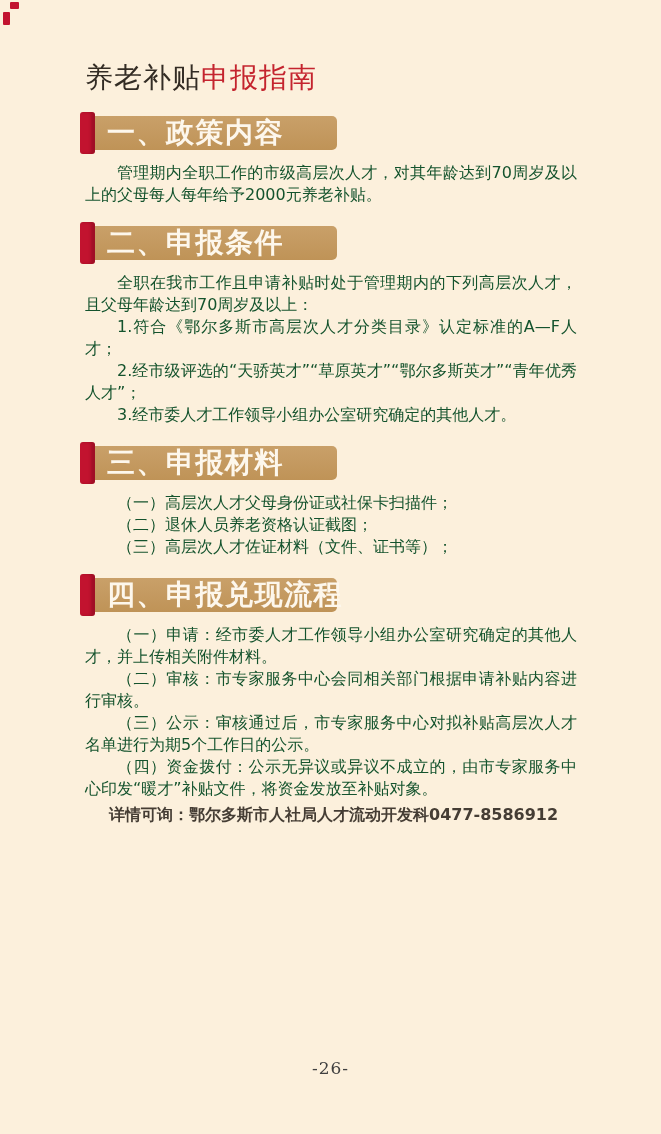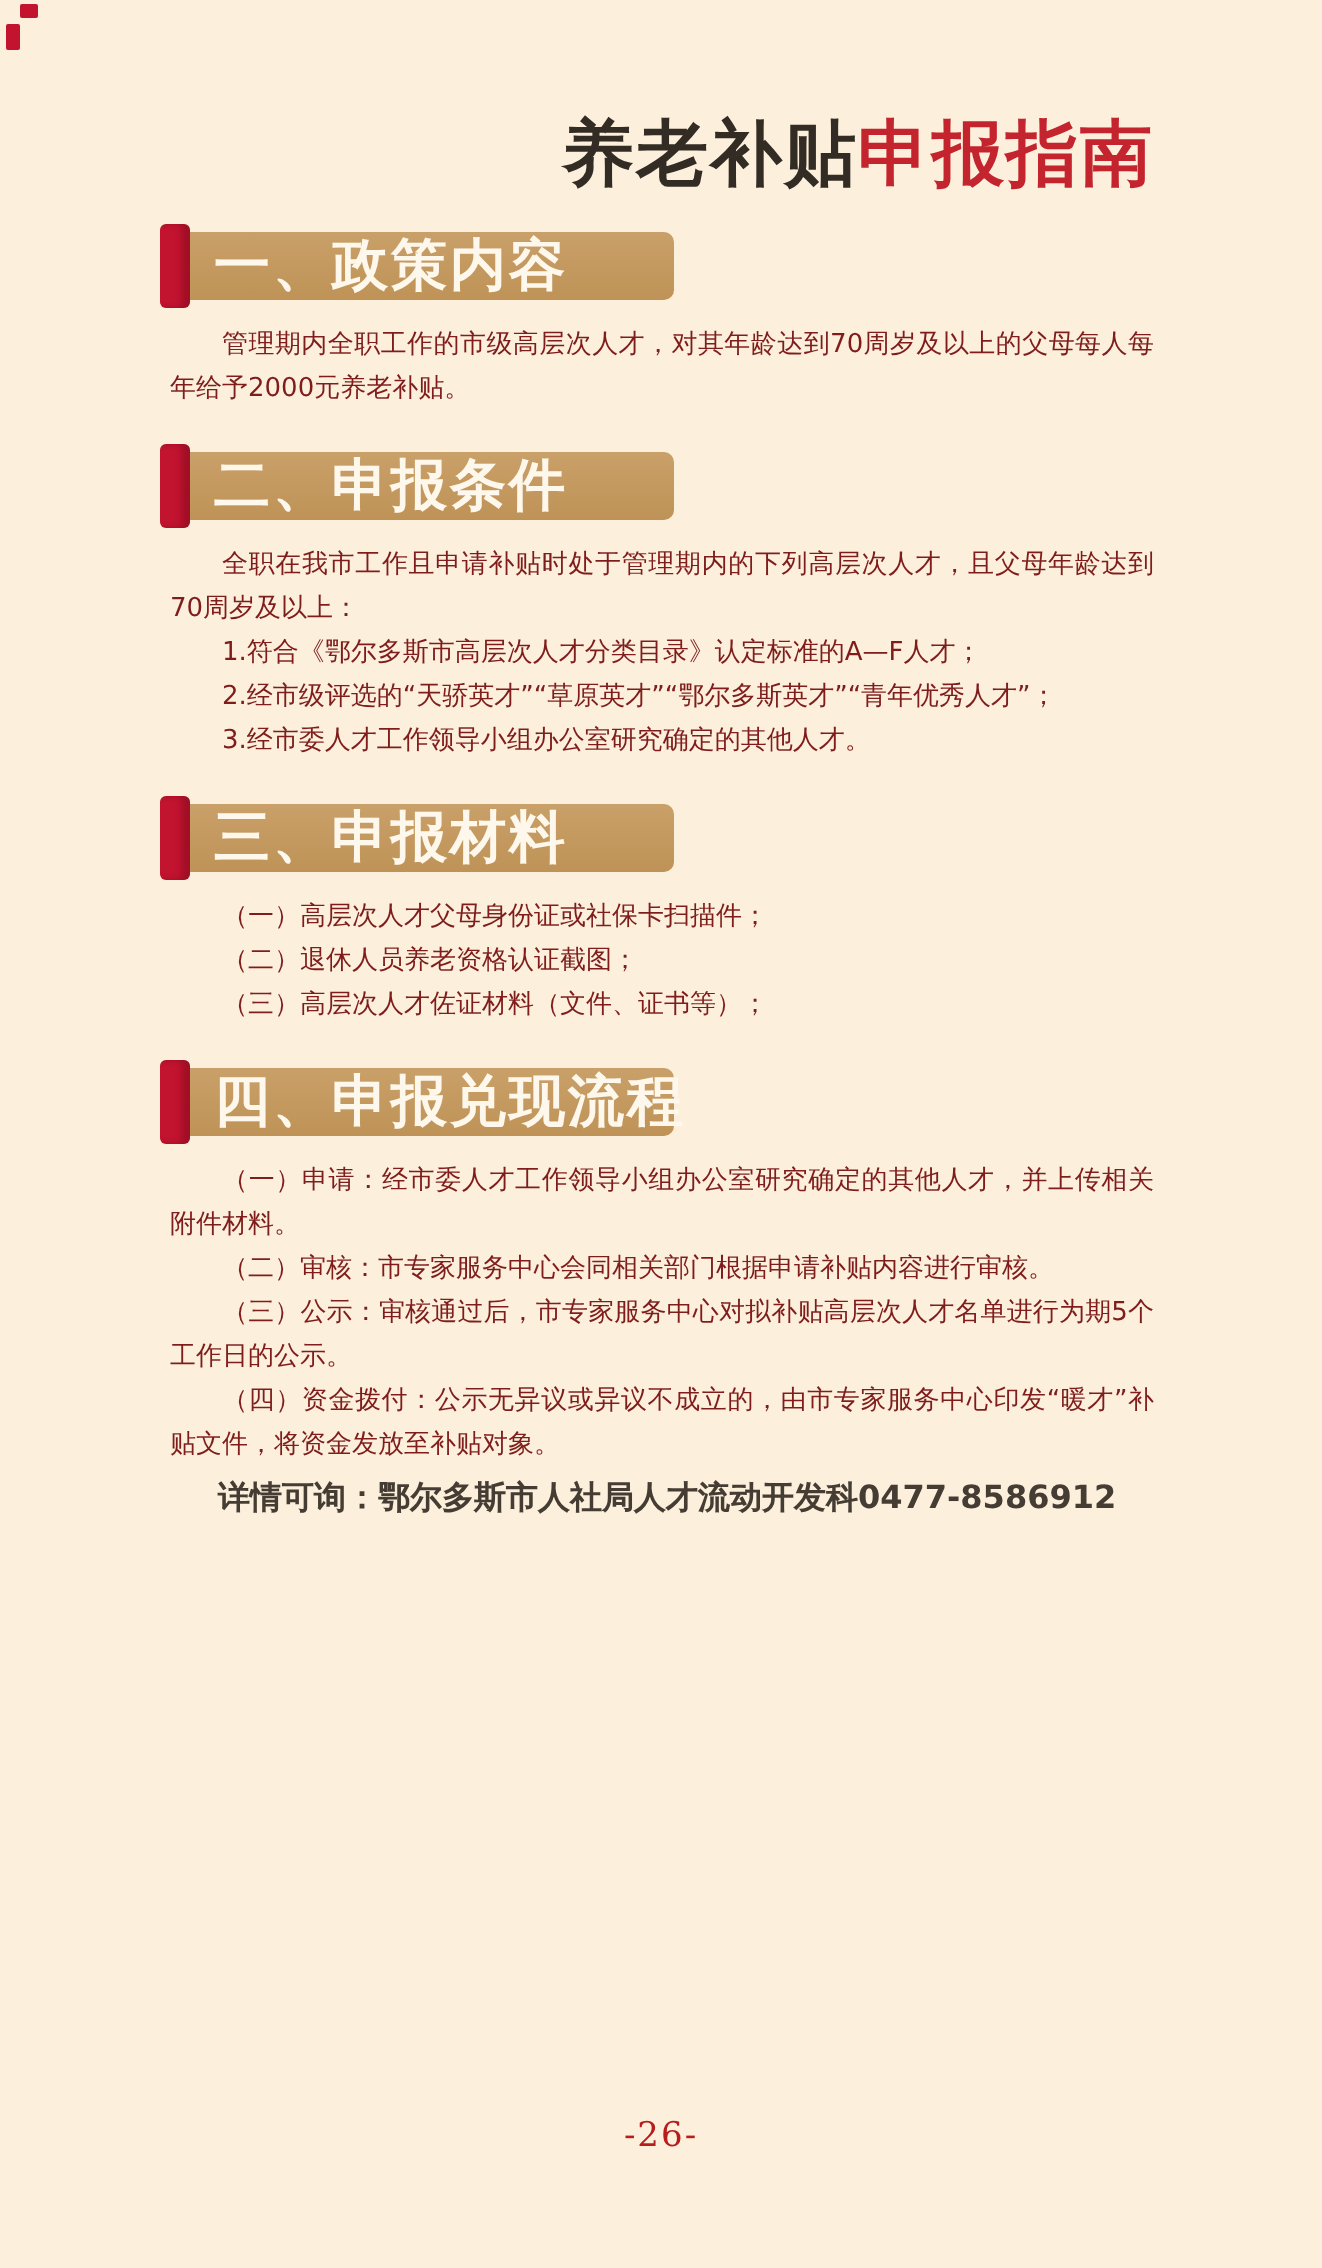--- a/index.html
+++ b/index.html
@@ -20,24 +20,24 @@
   .red-mark.m1 { left: 10px; top: 2px;  width: 9px; height: 7px; }
   .red-mark.m2 { left: 3px;  top: 12px; width: 7px; height: 13px; }
   .content {
     position: absolute;
     left: 85px;
     top: 0;
     width: 492px;
   }
   .doc-title {
     margin-top: 60px;
-    text-align: right;
-    font-size: 36px;
+    text-align: left;
+    font-size: 28px;
     line-height: 36px;
-    font-weight: bold;
+    font-weight: normal;
     color: #332c24;
     letter-spacing: 1px;
     white-space: nowrap;
   }
   .doc-title .hl { color: #c4242e; }
   .section-header {
     position: relative;
     width: 252px;
     height: 34px;
     margin: 20px 0 12px 0;
@@ -61,44 +61,44 @@
     padding-left: 22px;
     font-size: 28px;
     line-height: 34px;
     font-weight: bold;
     letter-spacing: 1.5px;
     color: #fdf7ec;
     white-space: nowrap;
   }
   .body-para {
     margin: 0;
-    font-size: 13px;
+    font-size: 16px;
     line-height: 22px;
     text-indent: 2em;
     text-align: justify;
-    color: #7f1d1d;
+    color: #14532d;
   }
   .contact-line {
     margin: 4px;
     font-size: 16px;
     line-height: 22px;
     font-weight: bold;
     text-indent: 20px;
     color: #453d34;
     white-space: nowrap;
   }
   .page-number {
     position: absolute;
     left: 0;
     top: 1058px;
     width: 100%;
     text-align: center;
     font-size: 17px;
     letter-spacing: 1px;
-    color: #b91c1c;
+    color: #404040;
     font-family: "DejaVu Serif", "Liberation Serif", serif;
   }
 </style>
 </head>
 <body>
 
 <div class="page">
 
   <div class="red-mark m1"></div>
   <div class="red-mark m2"></div>

